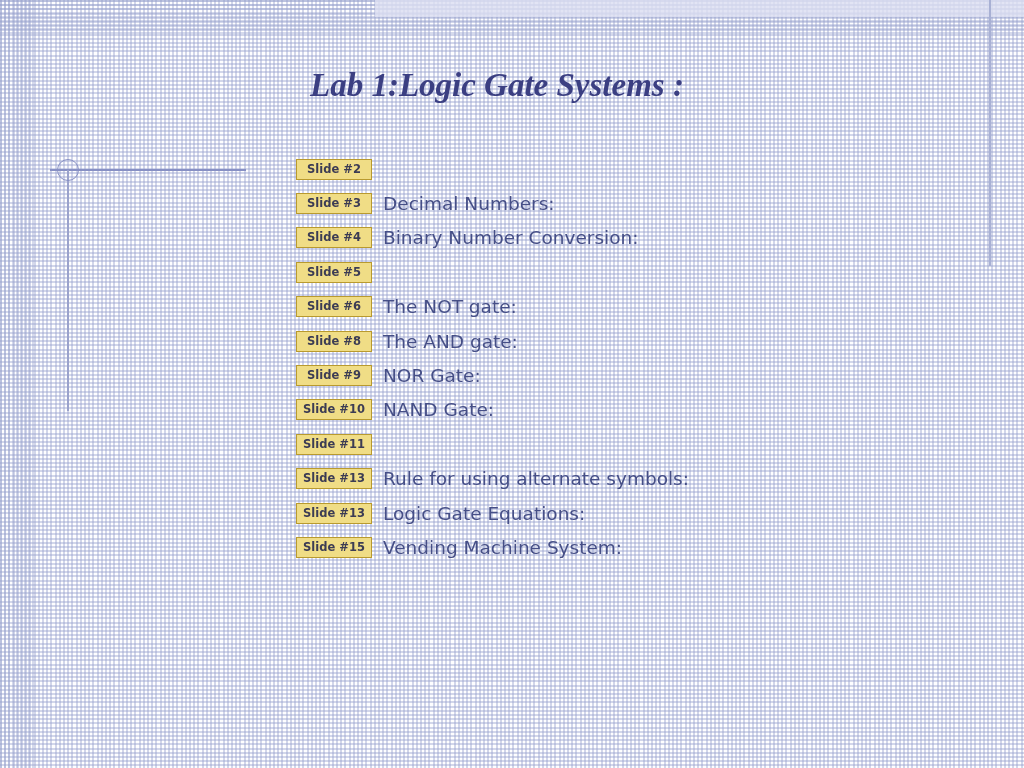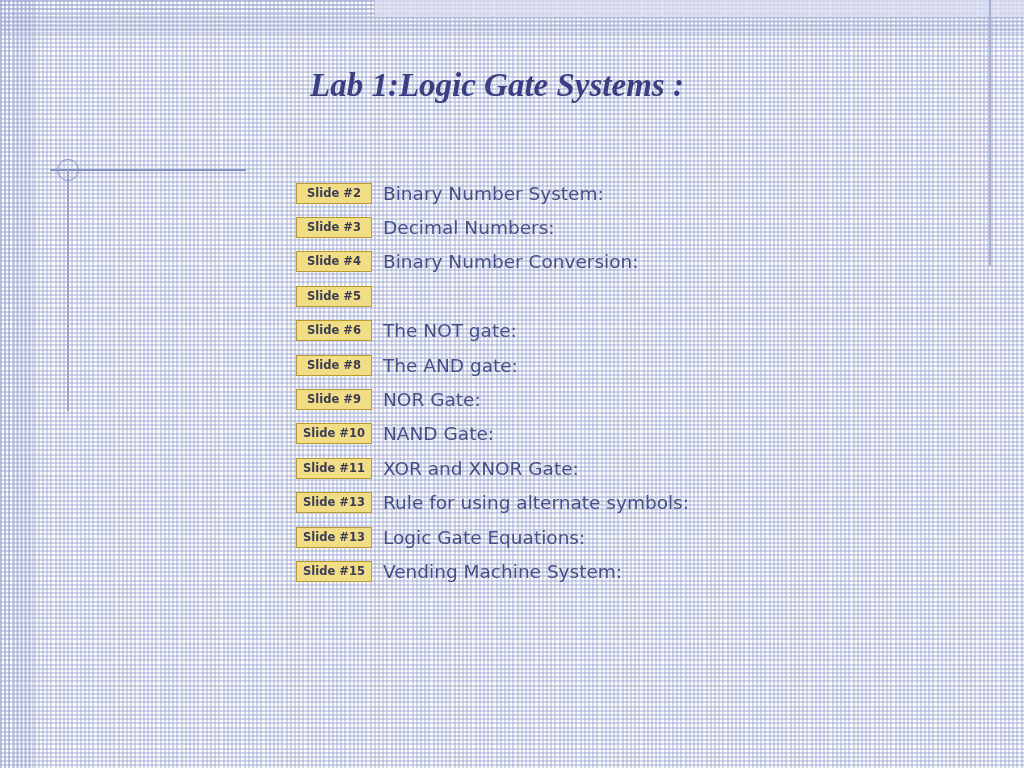--- a/index.html
+++ b/index.html
@@ -122,21 +122,21 @@
     color: #3b3f82;
     text-underline-offset: 5px;
     white-space: nowrap;
     letter-spacing: 0px;
   }
 
   
   #agenda-list {
     position: absolute;
     left: 296px;
-    top: 176px;
+    top: 152px;
     width: 702px;
   }
   .agenda-row {
     display: flex;
     align-items: center;
     height: 34.4px;
   }
   .slide-button {
     flex: 0 0 auto;
     width: 76px;
@@ -175,21 +175,20 @@
 
   <div id="deco-hline"></div>
   <div id="deco-vline"></div>
   <div id="deco-circle"></div>
 
   <div id="page-title">Lab 1:Logic Gate Systems :</div>
 
   <div id="agenda-list">
       <div class="agenda-row">
         <div class="slide-button">Slide #2</div>
-        <div class="agenda-label">Binary Number System:</div>
       </div>
       <div class="agenda-row">
         <div class="slide-button">Slide #3</div>
         <div class="agenda-label">Decimal Numbers:</div>
       </div>
       <div class="agenda-row">
         <div class="slide-button">Slide #4</div>
         <div class="agenda-label">Binary Number Conversion:</div>
       </div>
       <div class="agenda-row">
@@ -206,21 +205,20 @@
       <div class="agenda-row">
         <div class="slide-button">Slide #9</div>
         <div class="agenda-label">NOR Gate:</div>
       </div>
       <div class="agenda-row">
         <div class="slide-button">Slide #10</div>
         <div class="agenda-label">NAND Gate:</div>
       </div>
       <div class="agenda-row">
         <div class="slide-button">Slide #11</div>
-        <div class="agenda-label">XOR and XNOR Gate:</div>
       </div>
       <div class="agenda-row">
         <div class="slide-button">Slide #13</div>
         <div class="agenda-label">Rule for using alternate symbols:</div>
       </div>
       <div class="agenda-row">
         <div class="slide-button">Slide #13</div>
         <div class="agenda-label">Logic Gate Equations:</div>
       </div>
       <div class="agenda-row">

